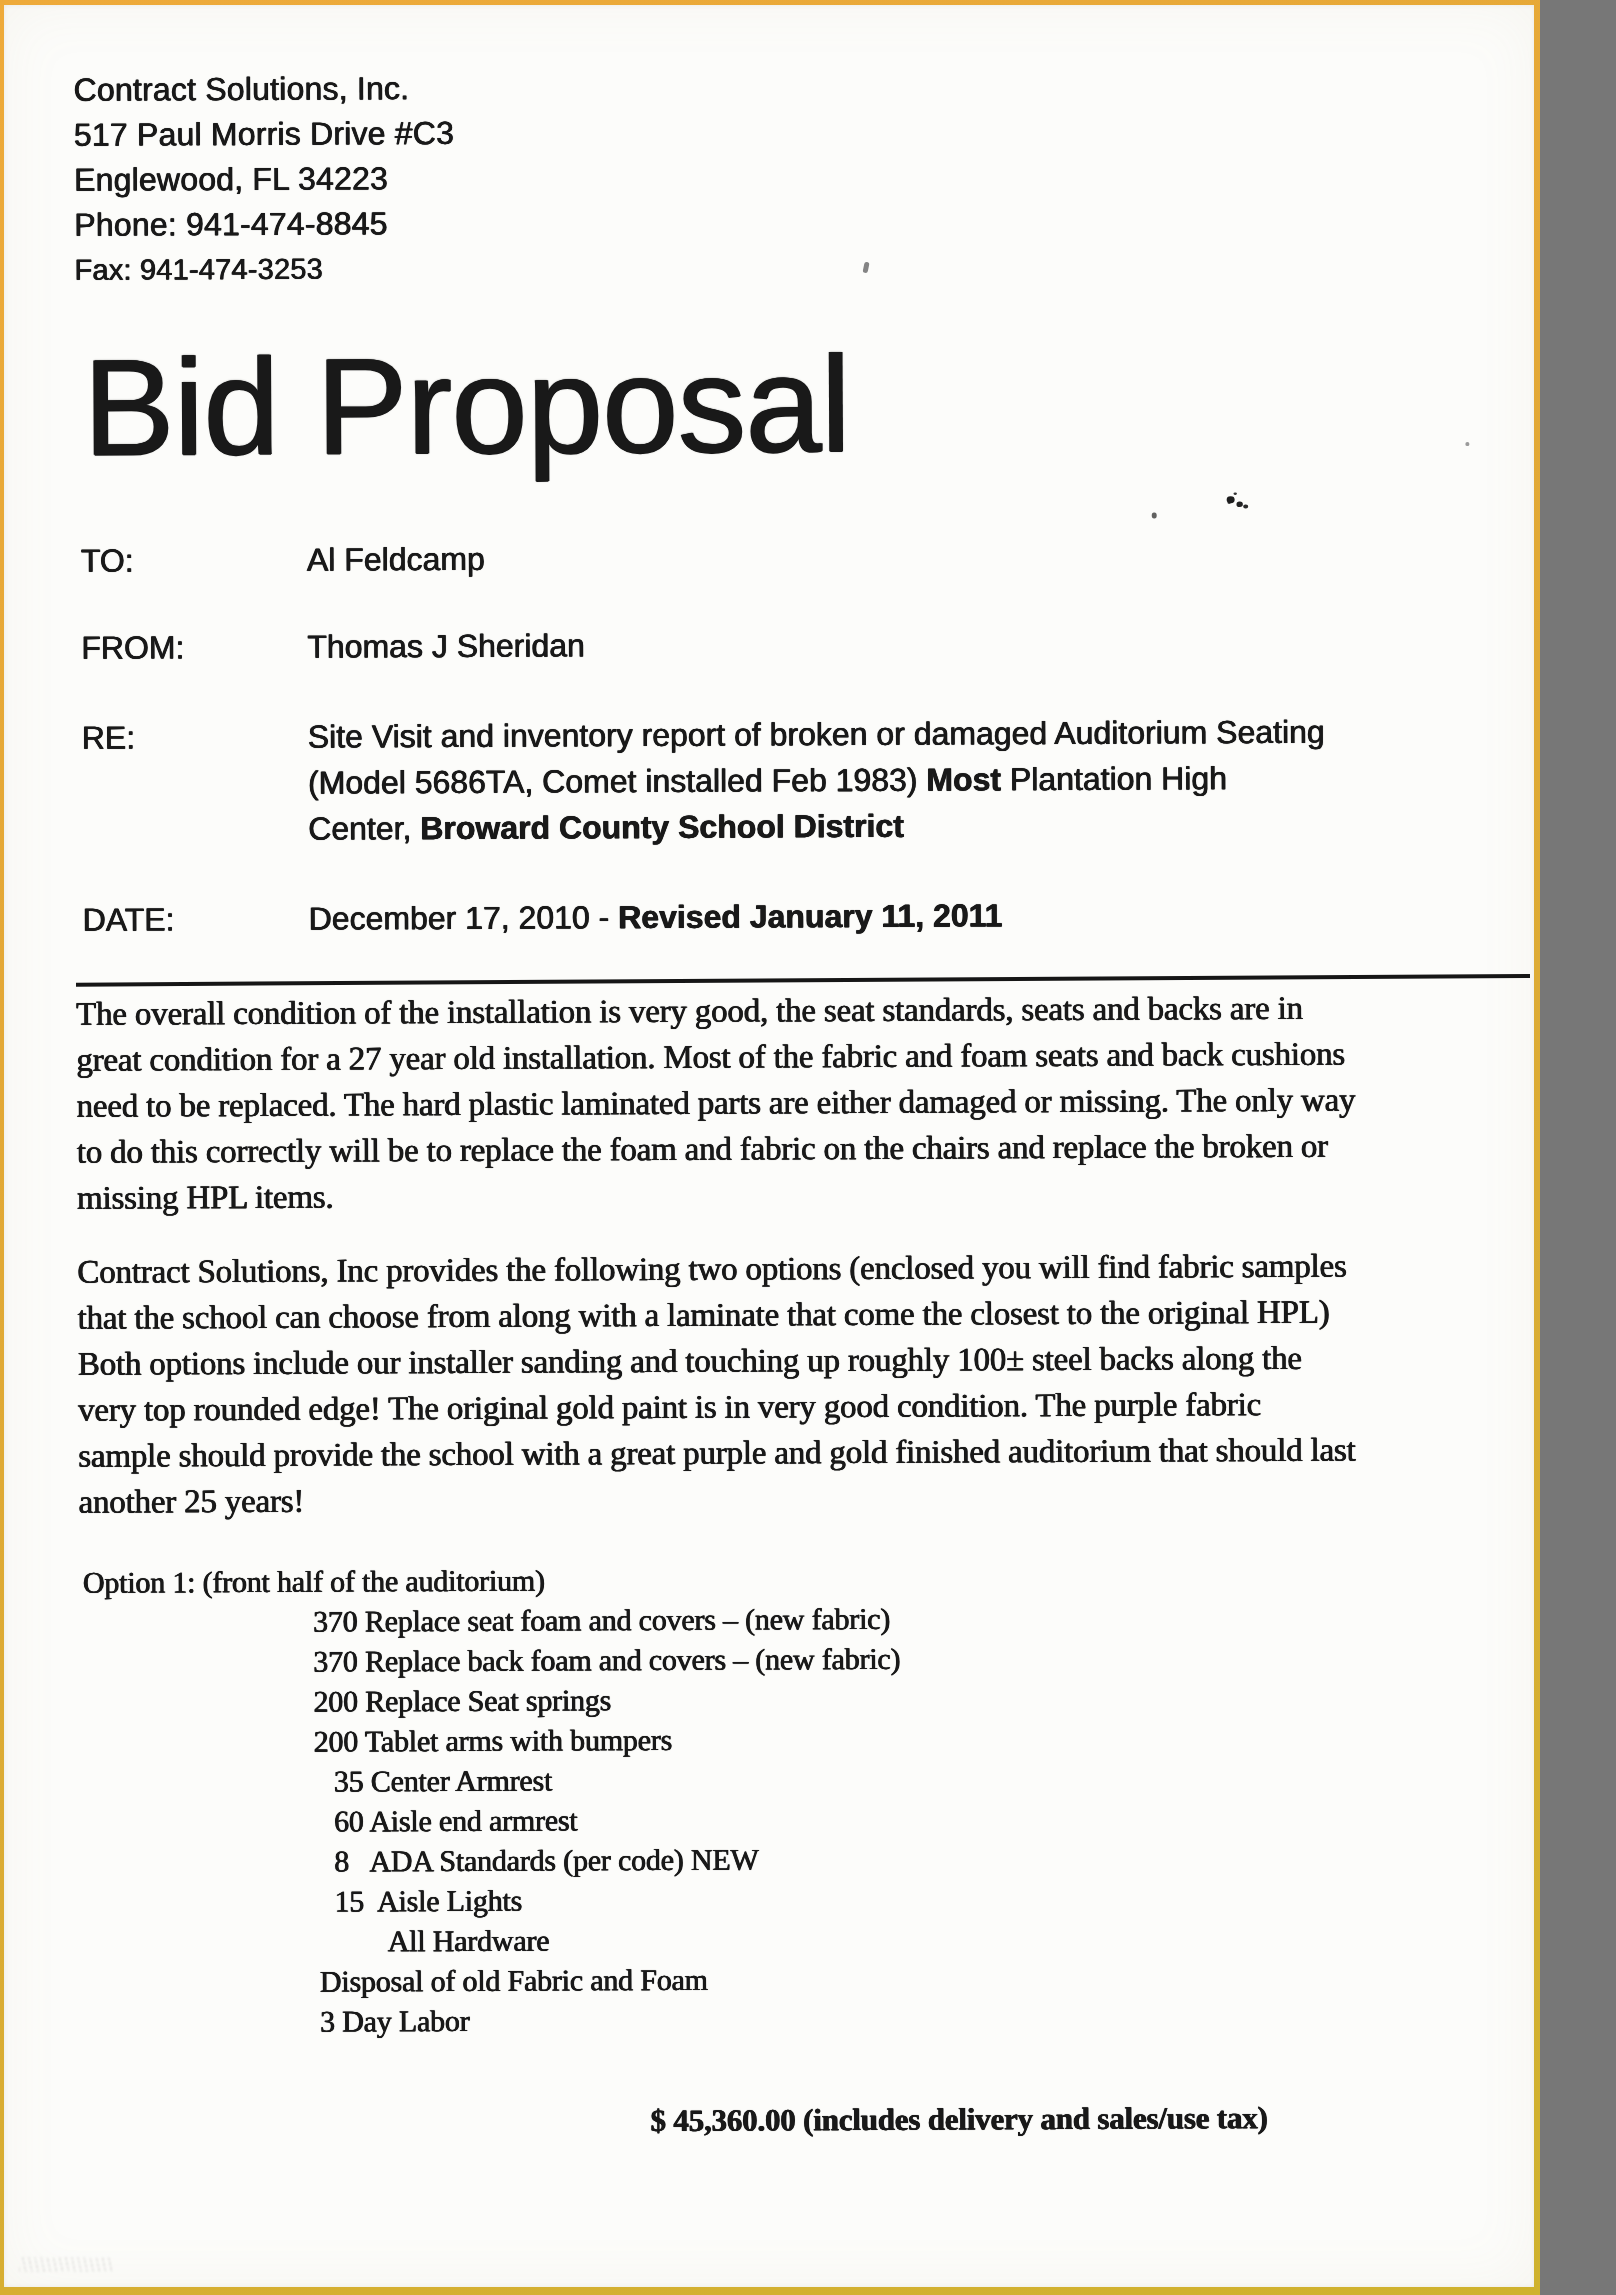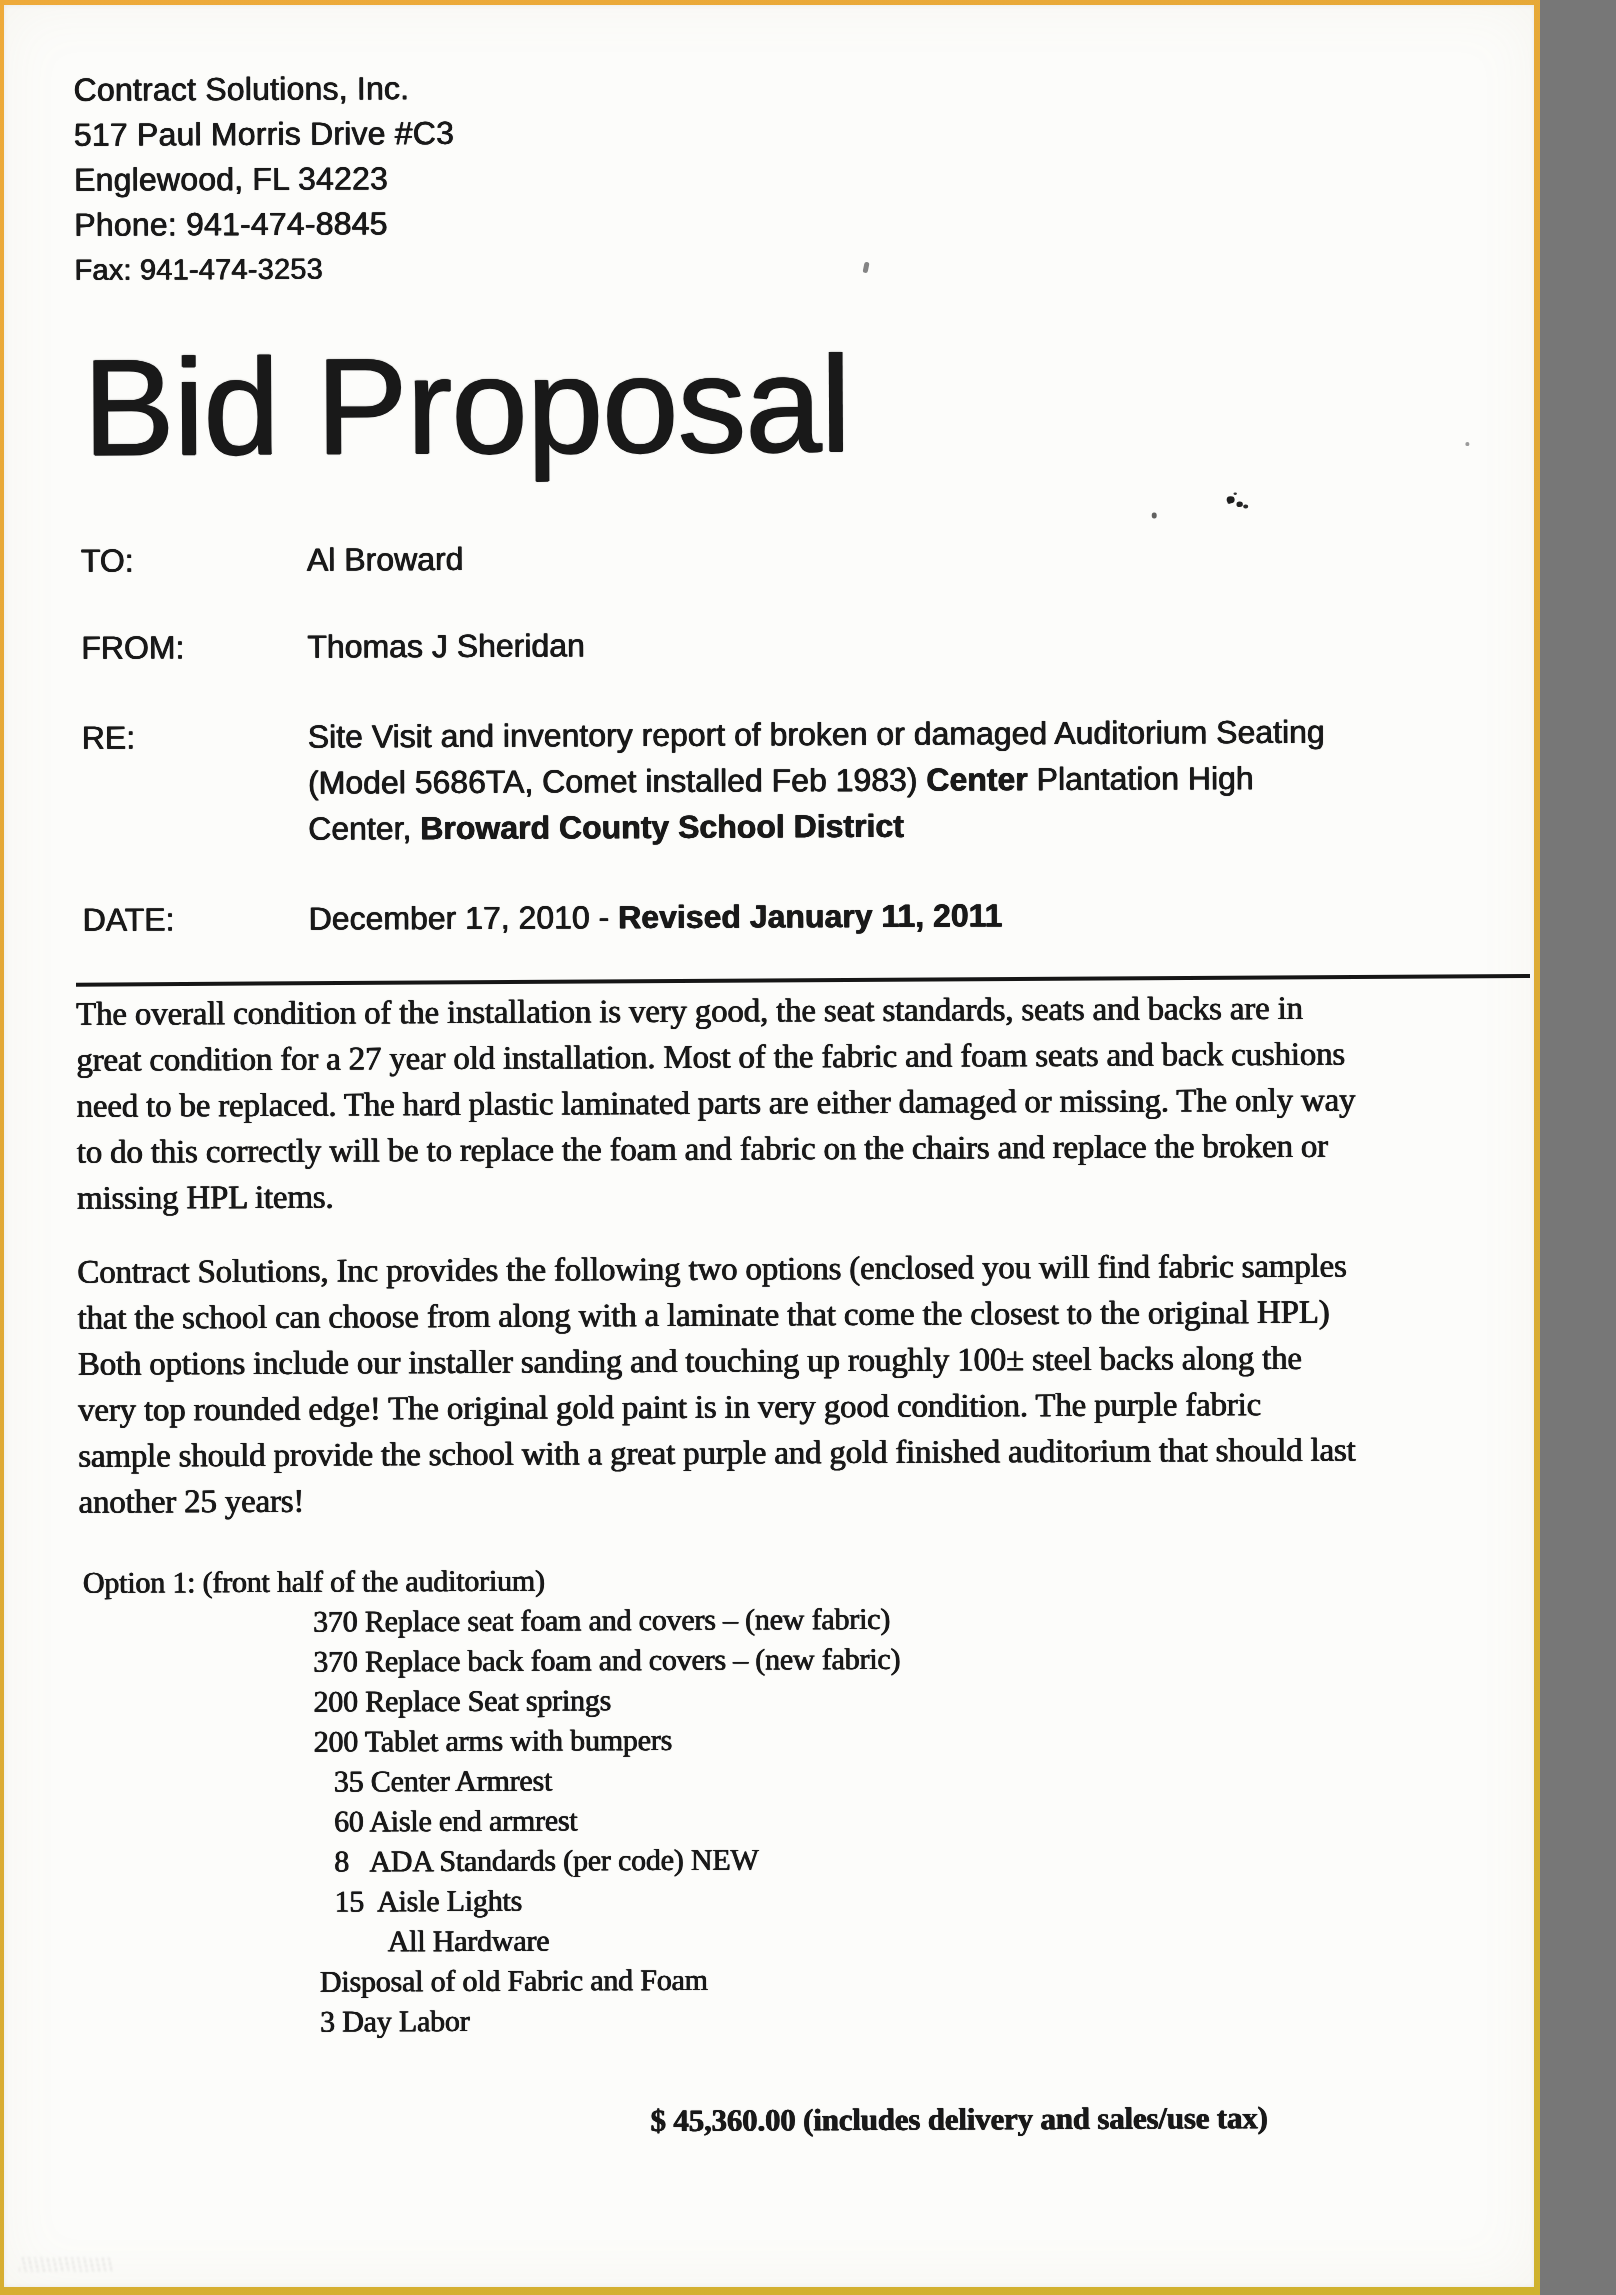--- a/index.html
+++ b/index.html
@@ -86,30 +86,30 @@
         <div class="nowrap">Contract Solutions, Inc.</div>
         <div class="nowrap">517 Paul Morris Drive #C3</div>
         <div class="nowrap">Englewood, FL 34223</div>
         <div class="nowrap">Phone: 941-474-8845</div>
         <div class="nowrap fax">Fax: 941-474-3253</div>
       </div>
 
       <div id="doc-title" class="abs sans ink-heavy nowrap">Bid Proposal</div>
 
       <div id="row-to" class="abs meta-row sans ink">
-        <span class="meta-label">TO:</span><span class="meta-value nowrap">Al Broward</span>
+        <span class="meta-label">TO:</span><span class="meta-value nowrap">Al Feldcamp</span>
       </div>
 
       <div id="row-from" class="abs meta-row sans ink">
         <span class="meta-label">FROM:</span><span class="meta-value nowrap">Thomas J Sheridan</span>
       </div>
 
       <div id="row-re" class="abs meta-row sans ink">
         <span class="meta-label">RE:</span><span class="meta-value"><span class="nowrap">Site Visit and inventory report of broken or damaged Auditorium Seating</span><br>
-          <span class="nowrap"><span>(Model 5686TA, Comet installed Feb 1983) </span><span class="b">Center</span><span> Plantation High</span></span><br>
+          <span class="nowrap"><span>(Model 5686TA, Comet installed Feb 1983) </span><span class="b">Most</span><span> Plantation High</span></span><br>
           <span class="nowrap"><span>Center, </span><span class="b">Broward County School District</span></span>
         </span>
       </div>
 
       <div id="row-date" class="abs meta-row sans ink">
         <span class="meta-label">DATE:</span><span class="meta-value nowrap"><span>December 17, 2010 - </span><span class="b">Revised January 11, 2011</span></span>
       </div>
 
       <div id="rule" class="abs"></div>
 

